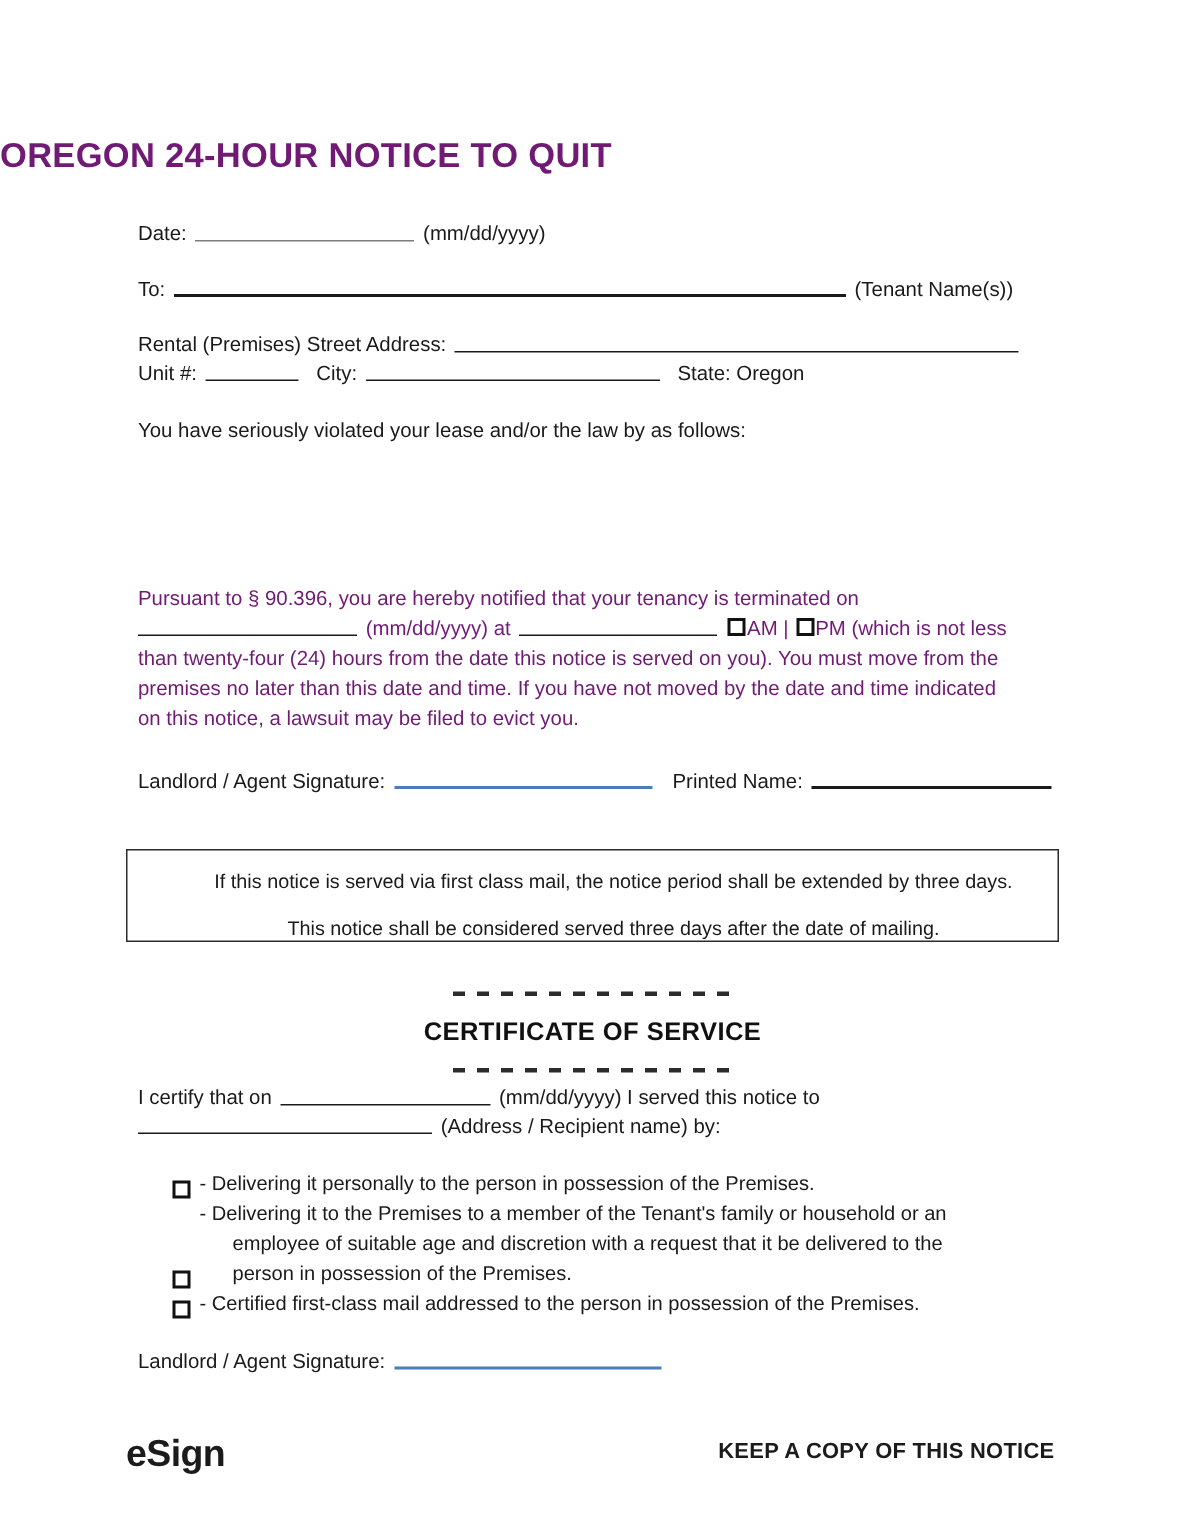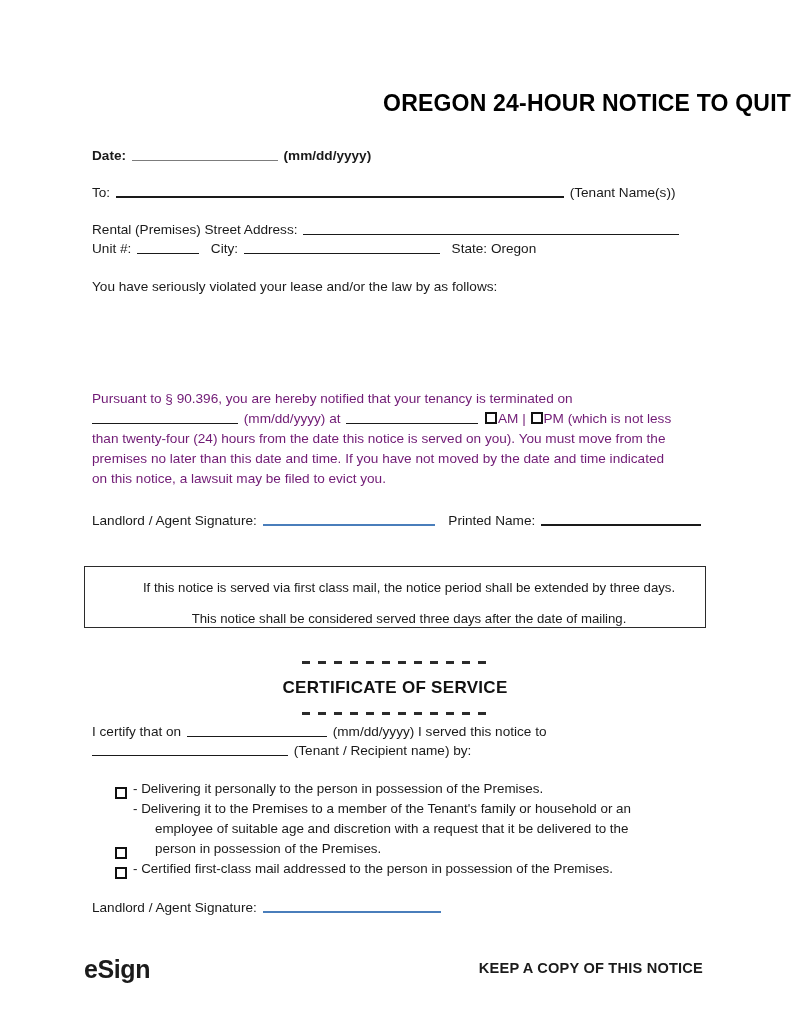--- a/index.html
+++ b/index.html
@@ -23,26 +23,25 @@
     inset: 0;
     background: #ffffff;
   }
 
   
   .doc-title {
     position: absolute;
     left: 0;
     right: 0;
     top: 90px;
-    text-align: right;
+    text-align: left;
     font-size: 23px;
     font-weight: bold;
     letter-spacing: 0.2px;
-    color: #000000;
-    margin-left: 48px;
+    color: #701a75;
   }
 
   
   .row {
     position: absolute;
     font-size: 13.6px;
     line-height: 19px;
     color: #1a1a1a;
     white-space: nowrap;
   }
@@ -177,21 +176,21 @@
     white-space: nowrap;
   }
 </style>
 </head>
 <body>
 
 <div class="page">
 
   <div class="doc-title">OREGON 24-HOUR NOTICE TO QUIT</div>
 
-  <div class="row" style="left:92px; top:146px;font-weight:bold;">
+  <div class="row" style="left:92px; top:146px;">
     <span>Date:</span>
     <span class="blank gray" style="width:146px;"></span>
     <span>(mm/dd/yyyy)</span>
   </div>
 
   <div class="row" style="left:92px; top:183px;">
     <span>To:</span>
     <span class="blank thick" style="width:448px;"></span>
     <span>(Tenant Name(s))</span>
   </div>
@@ -247,21 +246,21 @@
   </div>
 
   <div class="row" style="left:92px; top:722px;">
     <span>I certify that on</span>
     <span class="blank" style="width:140px;"></span>
     <span>(mm/dd/yyyy)</span>
     <span>I served this notice to</span>
   </div>
   <div class="row" style="left:92px; top:741px;">
     <span class="blank" style="width:196px; margin-left:0;"></span>
-    <span>(Tenant / Recipient name) by:</span>
+    <span>(Address / Recipient name) by:</span>
   </div>
 
   <div class="opt-list">
     <div class="opt">
       <span class="cbox"></span>
       <span class="opt-text">- Delivering it personally to the person in possession of the Premises.</span>
     </div>
     <div class="opt">
       <span class="cbox"></span>
       <span class="opt-text">

